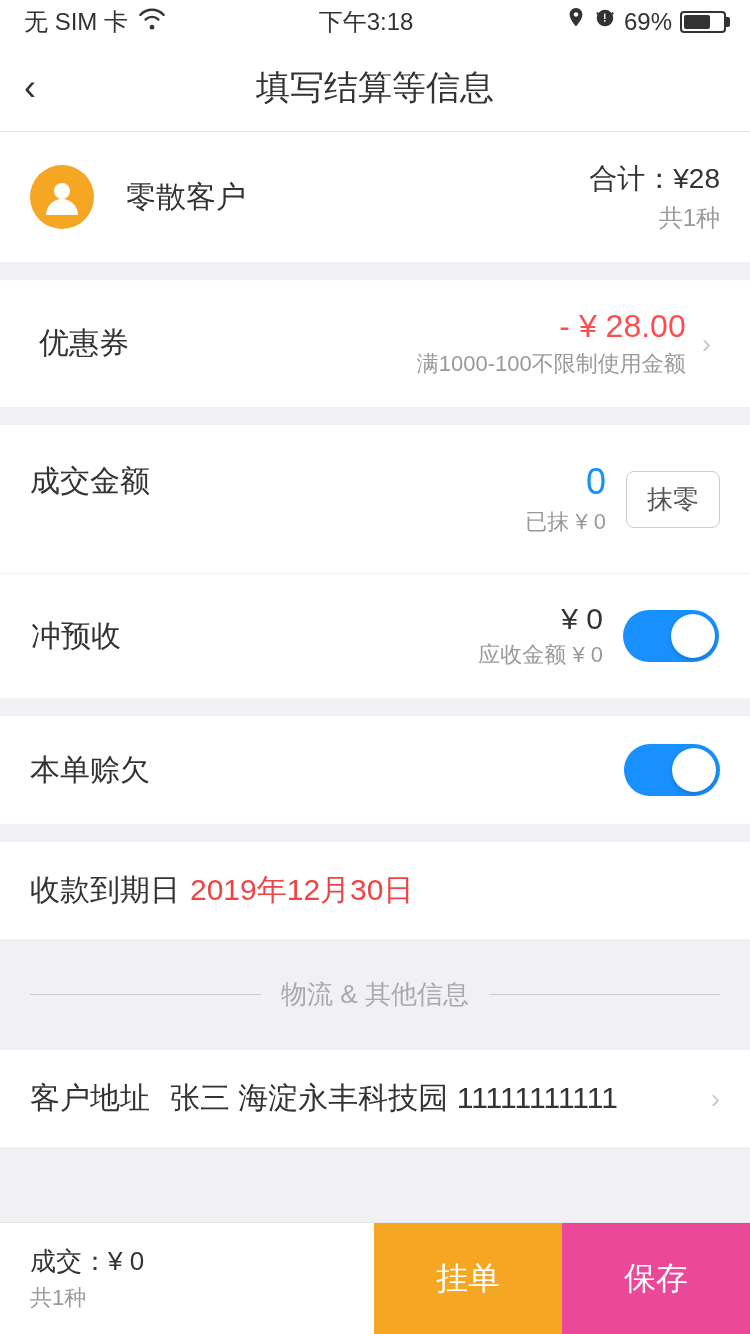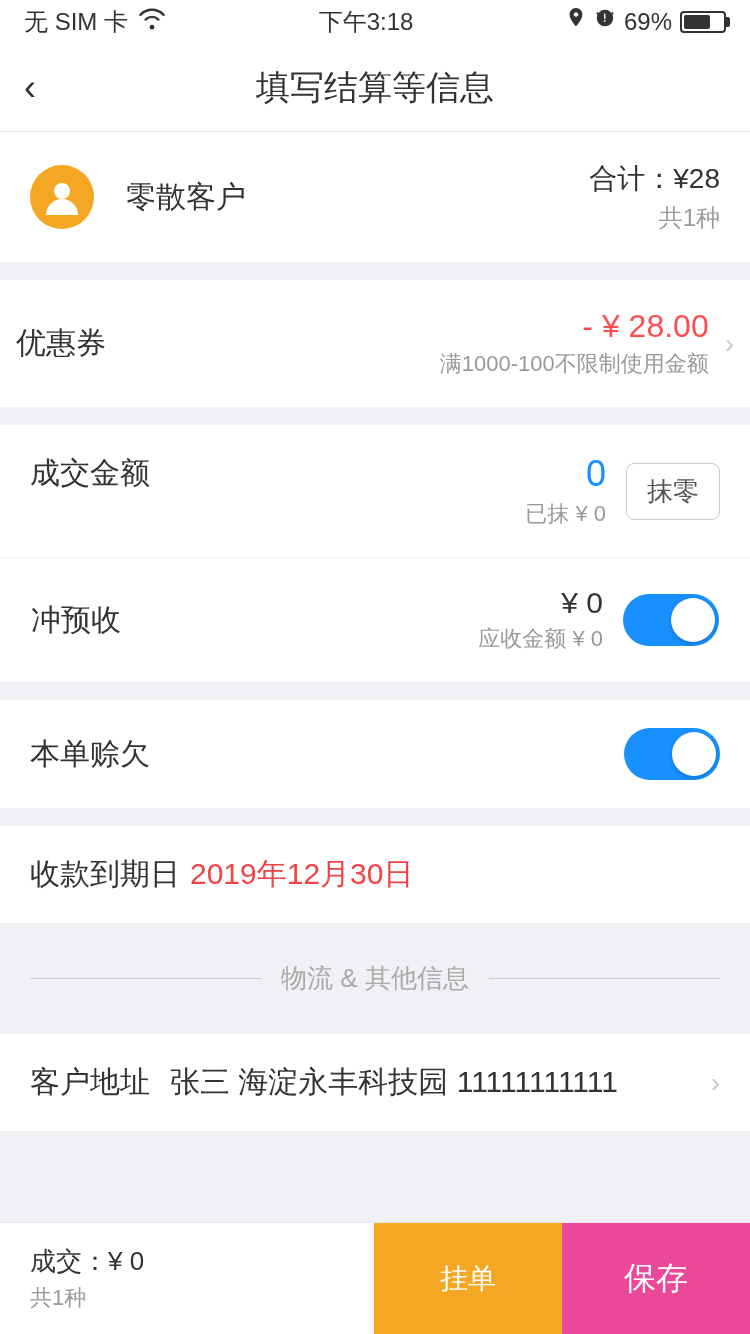--- a/index.html
+++ b/index.html
@@ -138,21 +138,21 @@
     }
     .customer-count {
       font-size: 24px;
       color: #999;
       margin-top: 4px;
     }
 
     
     .row-item {
       background: #fff;
-      padding: 28px 16px;
+      padding: 28px 39px;
       display: flex;
       align-items: center;
       justify-content: space-between;
       border-top: 1px solid #f0f0f0;
     }
     .row-item:first-child {
       border-top: none;
     }
     .row-label {
       font-size: 30px;
@@ -178,21 +178,21 @@
       margin-top: 4px;
     }
     .chevron-right {
       color: #ccc;
       font-size: 28px;
     }
 
     
     .amount-row {
       background: #fff;
-      padding: 28px 30px;
+      padding: 36px 30px;
       display: flex;
       align-items: flex-start;
       justify-content: space-between;
       border-bottom: 1px solid #f0f0f0;
     }
     .amount-right {
       display: flex;
       align-items: center;
       gap: 20px;
     }
@@ -358,21 +358,21 @@
       color: #999;
       margin-top: 4px;
     }
     .bottom-btn-hang {
       width: 188px;
       height: 112px;
       background: #f5a623;
       display: flex;
       align-items: center;
       justify-content: center;
-      font-size: 28px;
+      font-size: 32px;
       color: #fff;
       cursor: pointer;
       font-weight: 500;
     }
     .bottom-btn-save {
       width: 188px;
       height: 112px;
       background: #ec4899;
       display: flex;
       align-items: center;

